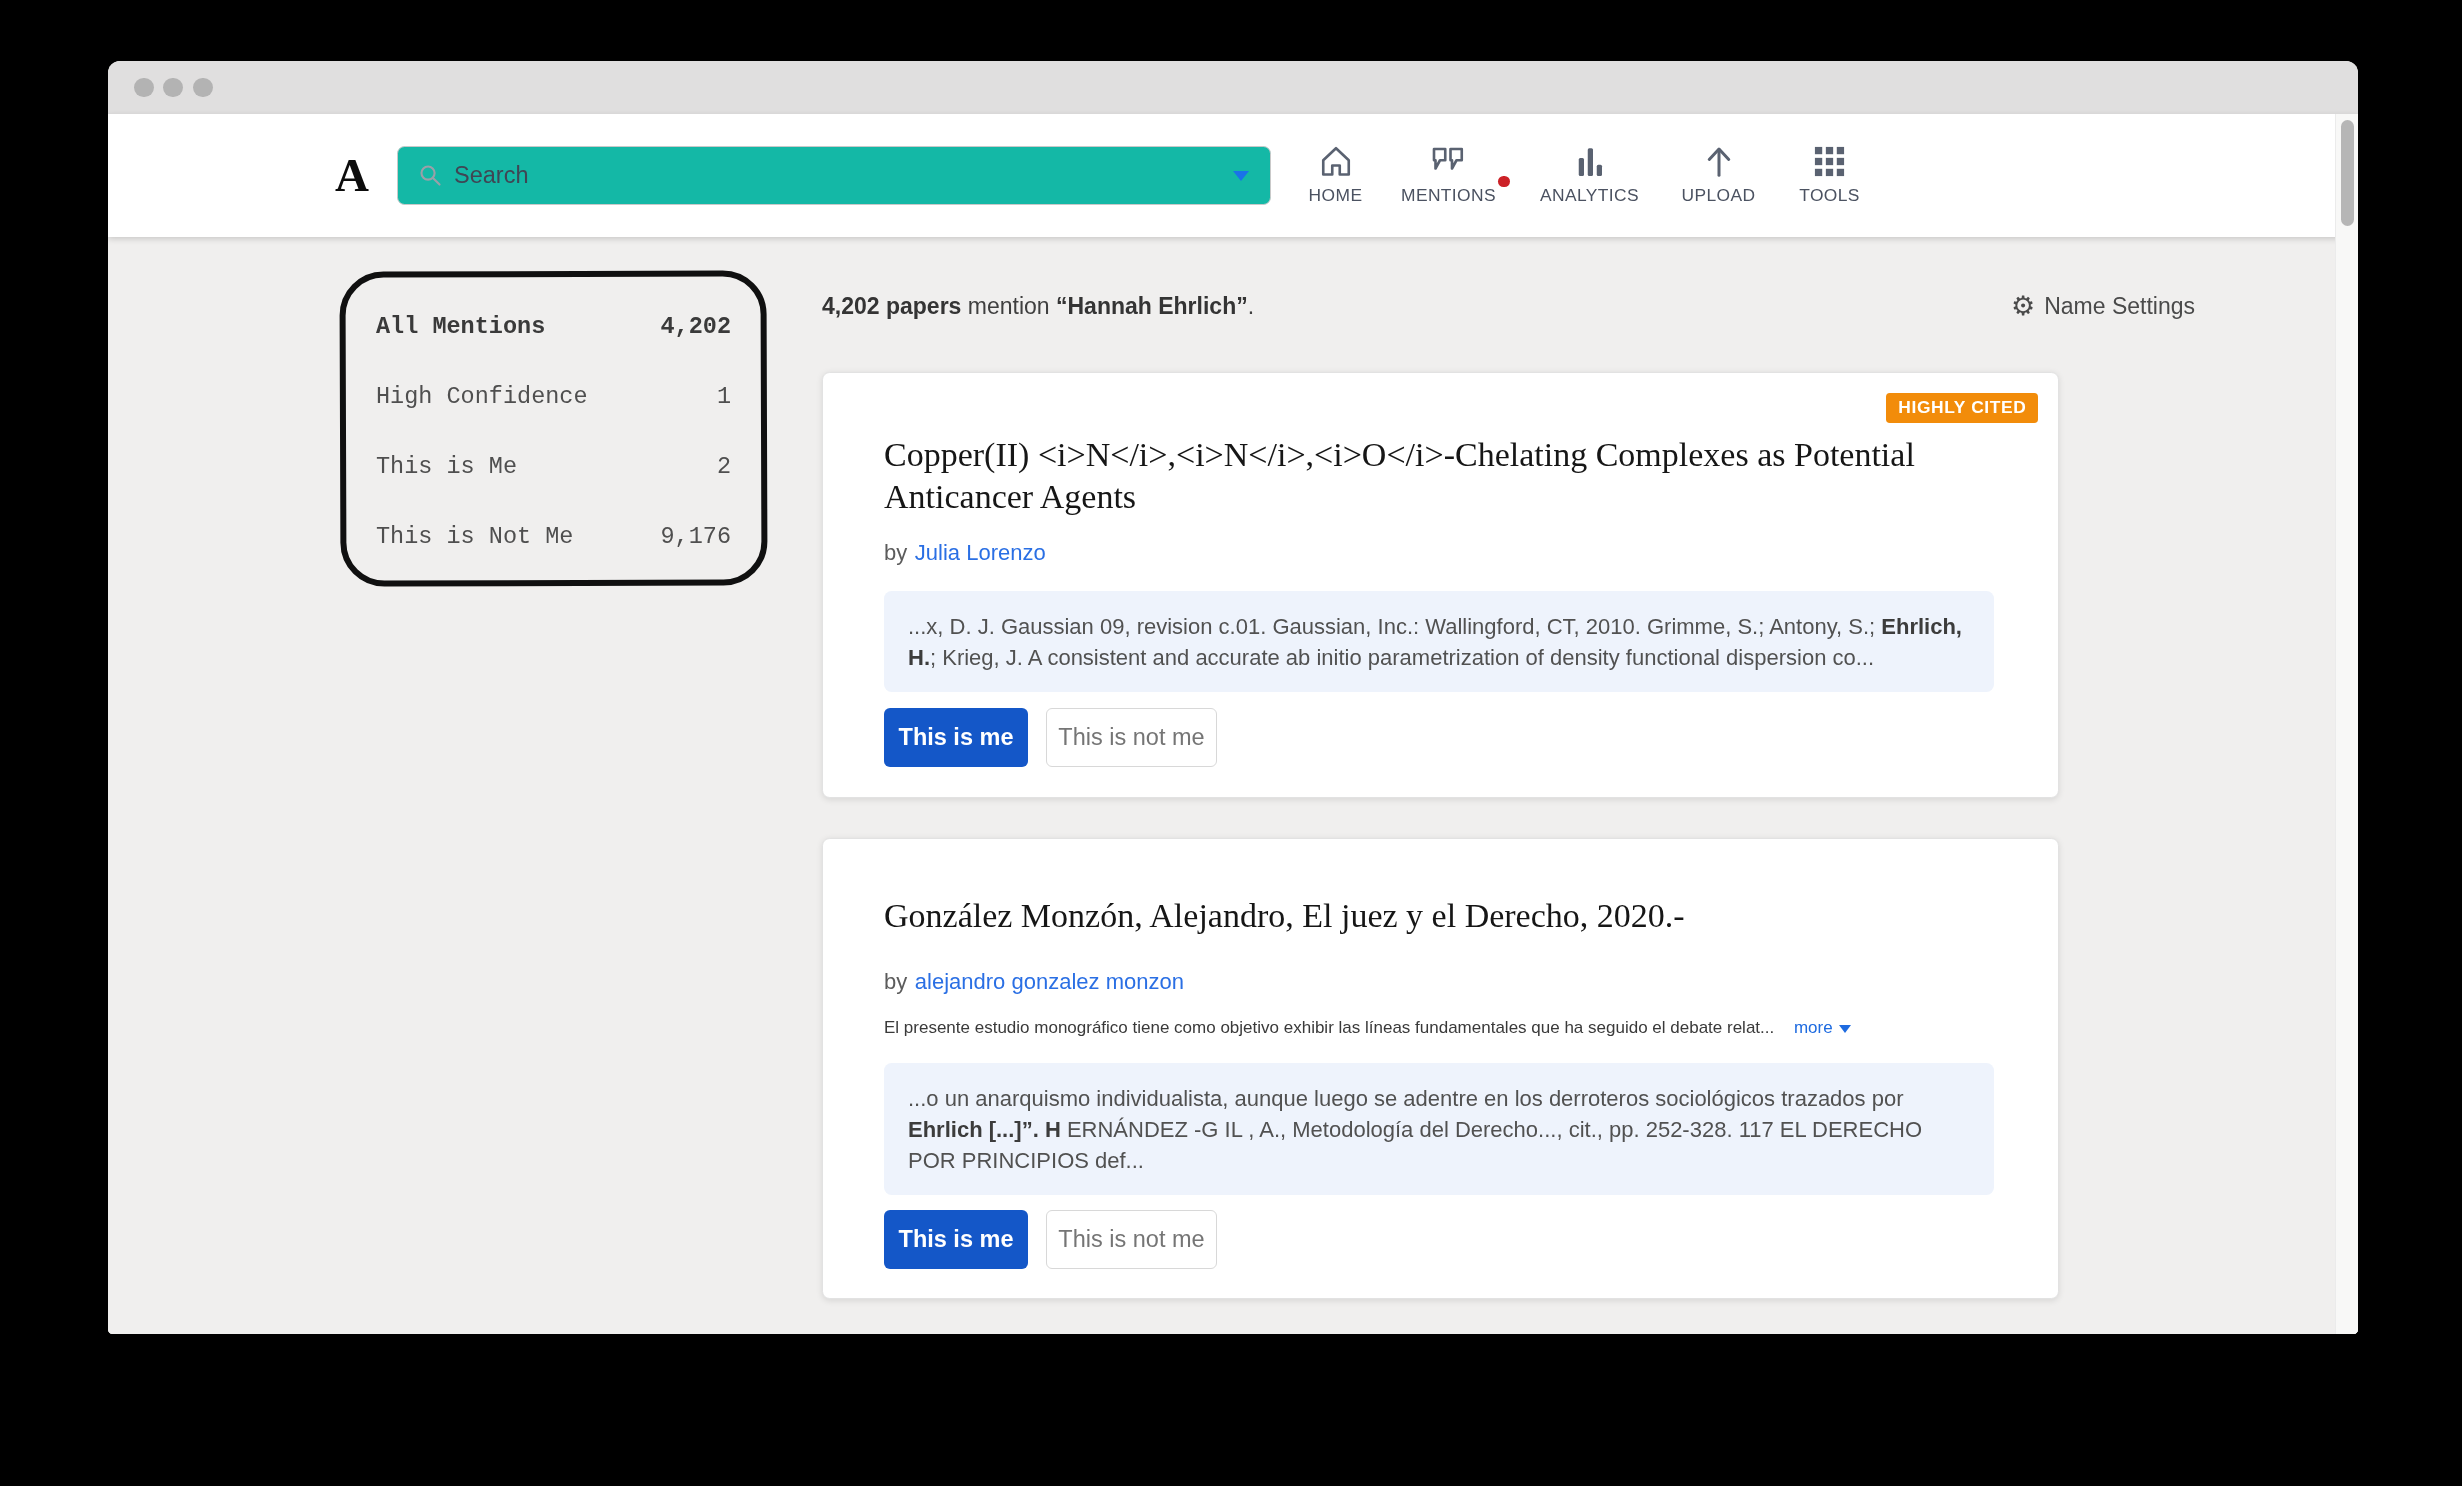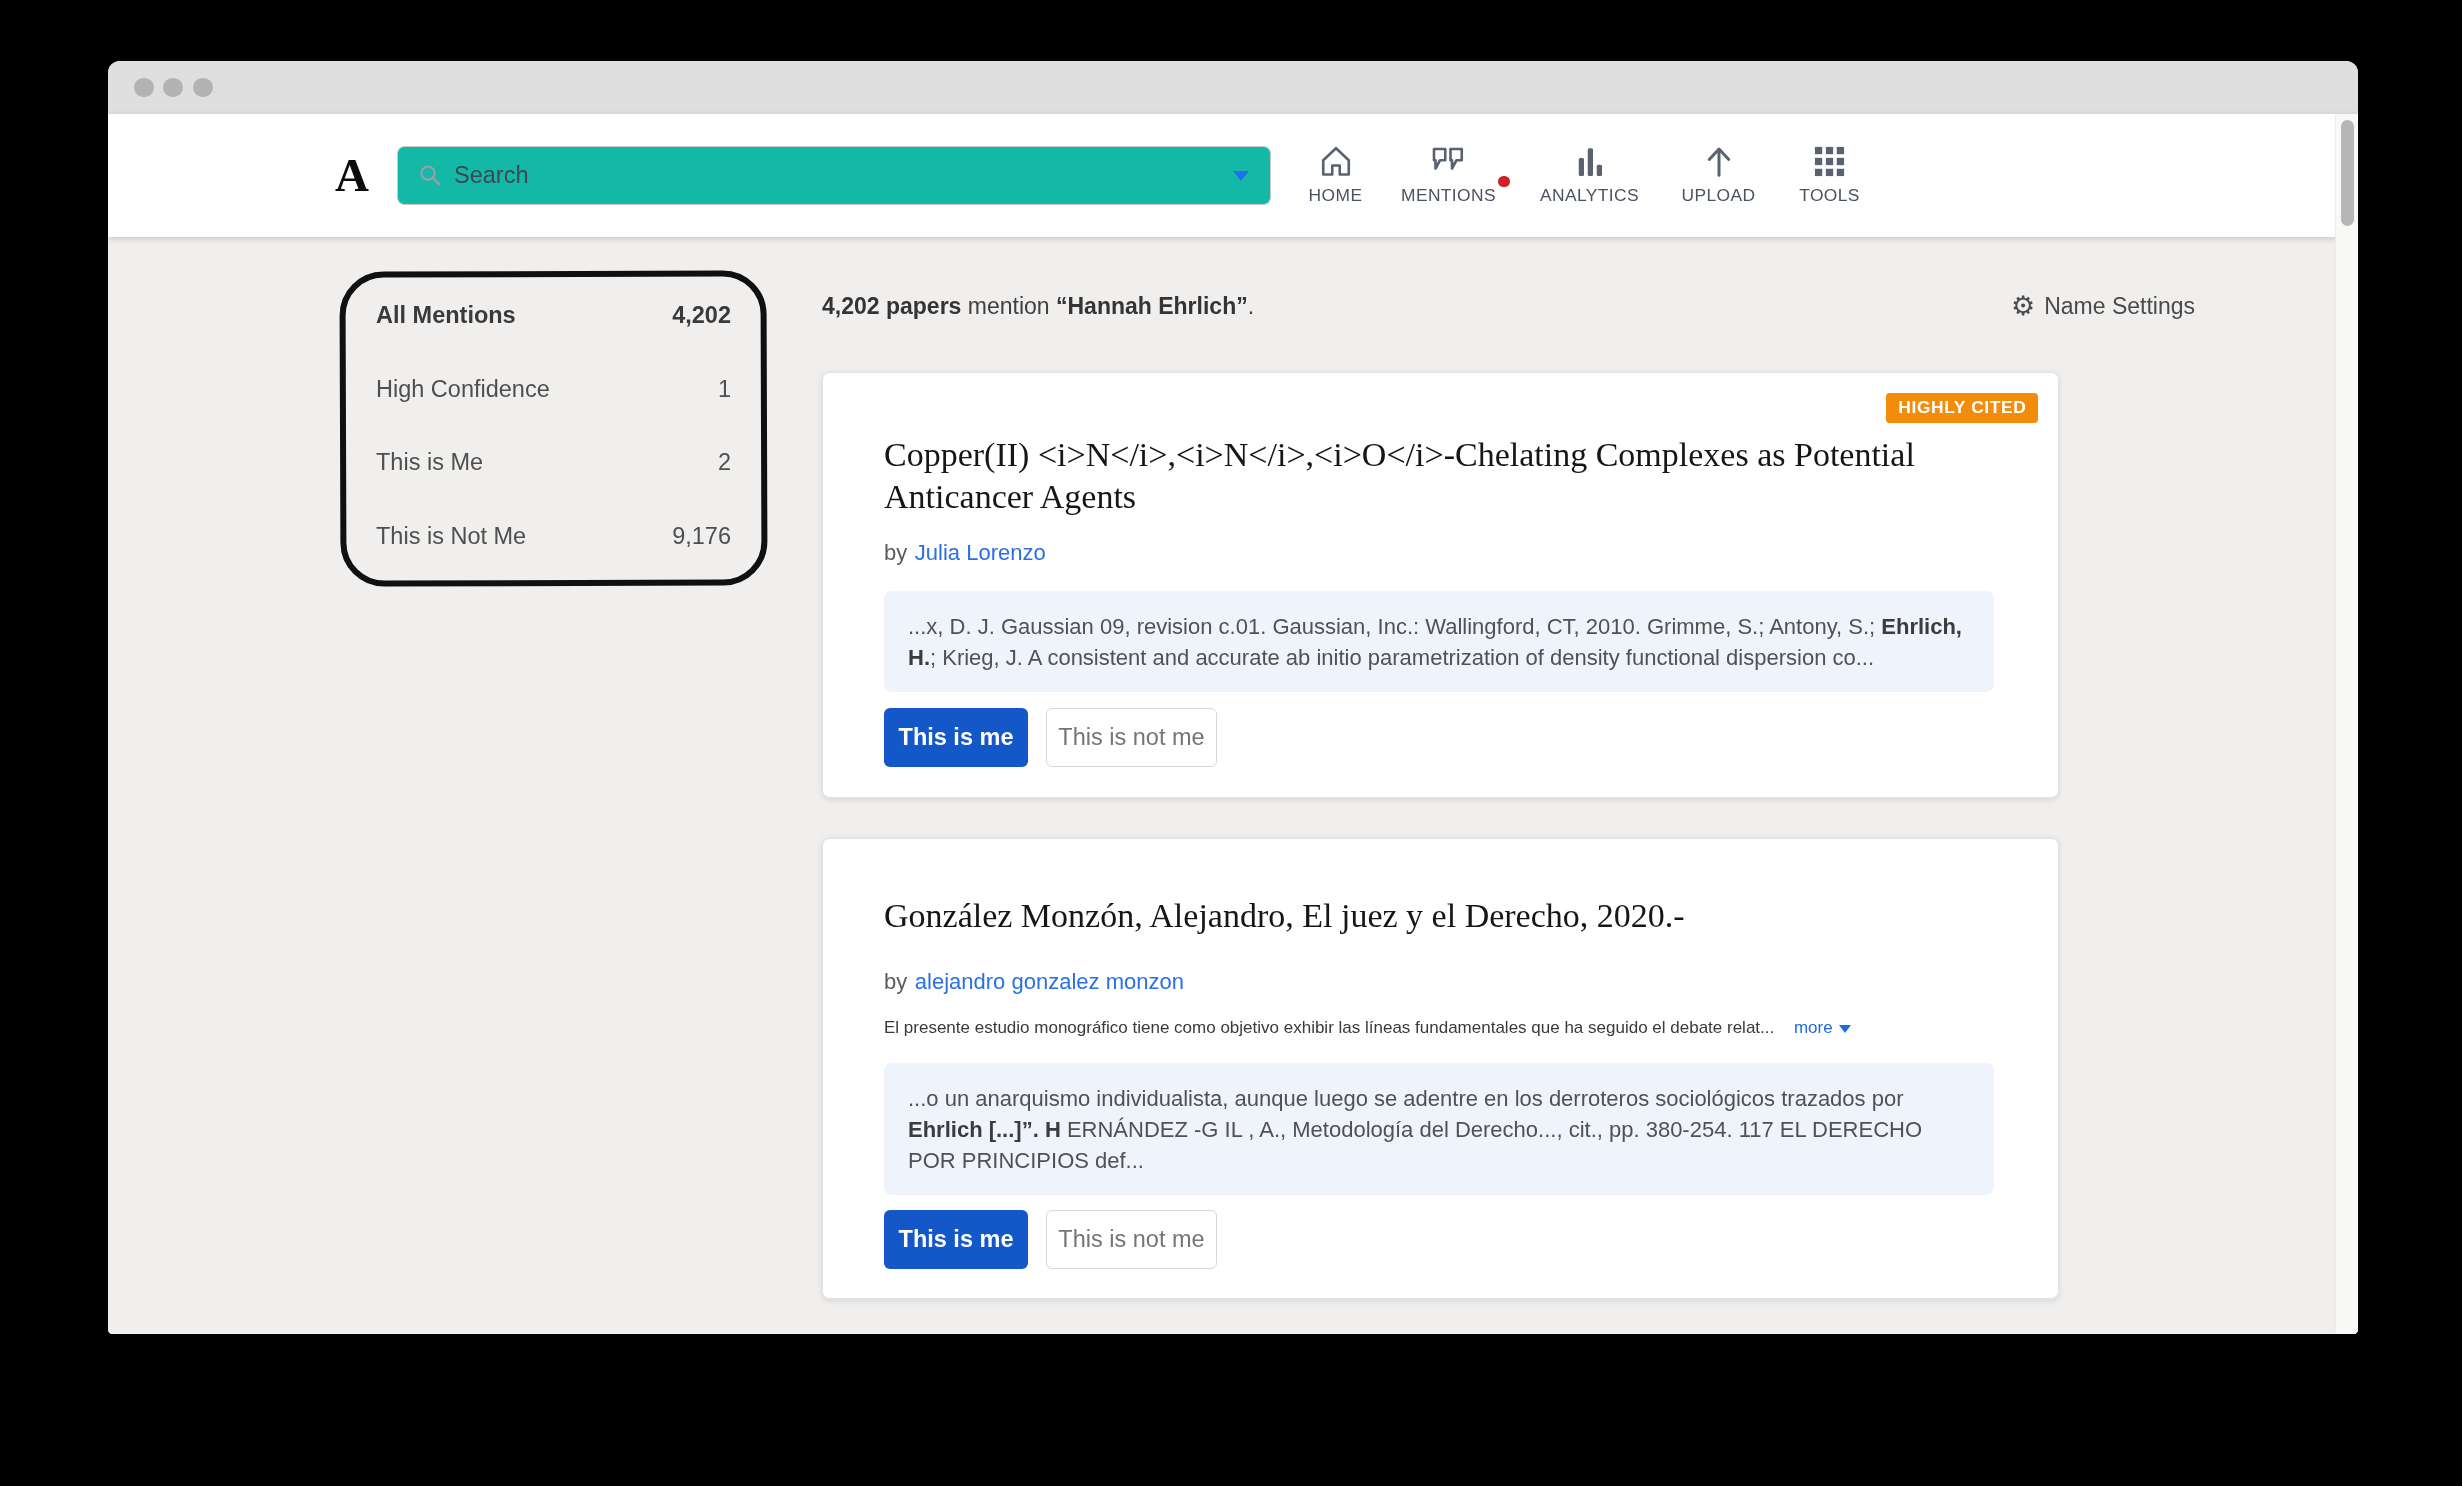--- a/index.html
+++ b/index.html
@@ -44,21 +44,21 @@
   .user-name { margin-left:19.7px; font-size:25px; font-weight:700; color:#1745c6; }
   .user-caret { width:0; height:0; border-left:8.3px solid transparent; border-right:8.3px solid transparent;
                 border-top:9.8px solid #173e9e; margin-left:12px; }
 
   
   .content { position:absolute; left:0; top:176px; width:100%; height:1097px; background:#f0efee; }
 
   .annotation { position:absolute; left:232px; top:34px; width:427px; height:315px;
                 border:6.8px solid #101010; border-radius:44px; transform:rotate(-0.2deg); }
   .filters { position:absolute; left:232px; top:34px; width:427px; height:315px;
-             display:flex; flex-direction:column; justify-content:space-between; padding:31px 36px 36px 36px; }
+             display:flex; flex-direction:column; justify-content:space-between; padding:42px 36px 36px 36px;font-family:Liberation Mono, monospace; }
   .filter-row { display:flex; justify-content:space-between; align-items:center; font-size:23.5px; color:#4f4f4f; cursor:pointer; }
   .filter-row.active .f-label, .filter-row.active .f-count { font-weight:700; color:#3a3a3a; }
 
   .main-header { position:absolute; left:714px; top:56px; width:1373px; display:flex;
                  justify-content:space-between; align-items:center; font-size:23px; color:#3f3f3f; }
   .mh-bold { font-weight:700; color:#343434; }
   .name-settings { display:flex; align-items:center; gap:9px; cursor:pointer; color:#4a4a4a; }
   .gear { font-size:27px; line-height:27px; color:#4a4a4a; }
 
   .card { position:absolute; left:714px; width:1237px; background:#fff; border:0.8px solid #e2e2e2;
@@ -239,21 +239,21 @@
 
     <div class="card card2">
       <div class="p-title">González Monzón, Alejandro, El juez y el Derecho, 2020.-</div>
       <div class="p-byline">
         <span>by</span><span class="author-link">alejandro gonzalez monzon</span>
       </div>
       <div class="p-desc">
         <span>El presente estudio monográfico tiene como objetivo exhibir las líneas fundamentales que ha seguido el debate relat...</span><span class="more-link"><span>more</span><span class="more-caret"></span></span>
       </div>
       <div class="excerpt">
-        <span>...o un anarquismo individualista, aunque luego se adentre en los derroteros sociológicos trazados por </span><b>Ehrlich [...]”. H</b><span> ERNÁNDEZ -G IL , A., Metodología del Derecho..., cit., pp. 380-254. 117 EL DERECHO POR PRINCIPIOS def...</span>
+        <span>...o un anarquismo individualista, aunque luego se adentre en los derroteros sociológicos trazados por </span><b>Ehrlich [...]”. H</b><span> ERNÁNDEZ -G IL , A., Metodología del Derecho..., cit., pp. 252-328. 117 EL DERECHO POR PRINCIPIOS def...</span>
       </div>
       <div class="btn-row">
         <button class="btn-me">This is me</button>
         <button class="btn-notme">This is not me</button>
       </div>
     </div>
 
   </div>
 
   <div class="scroll-track">

